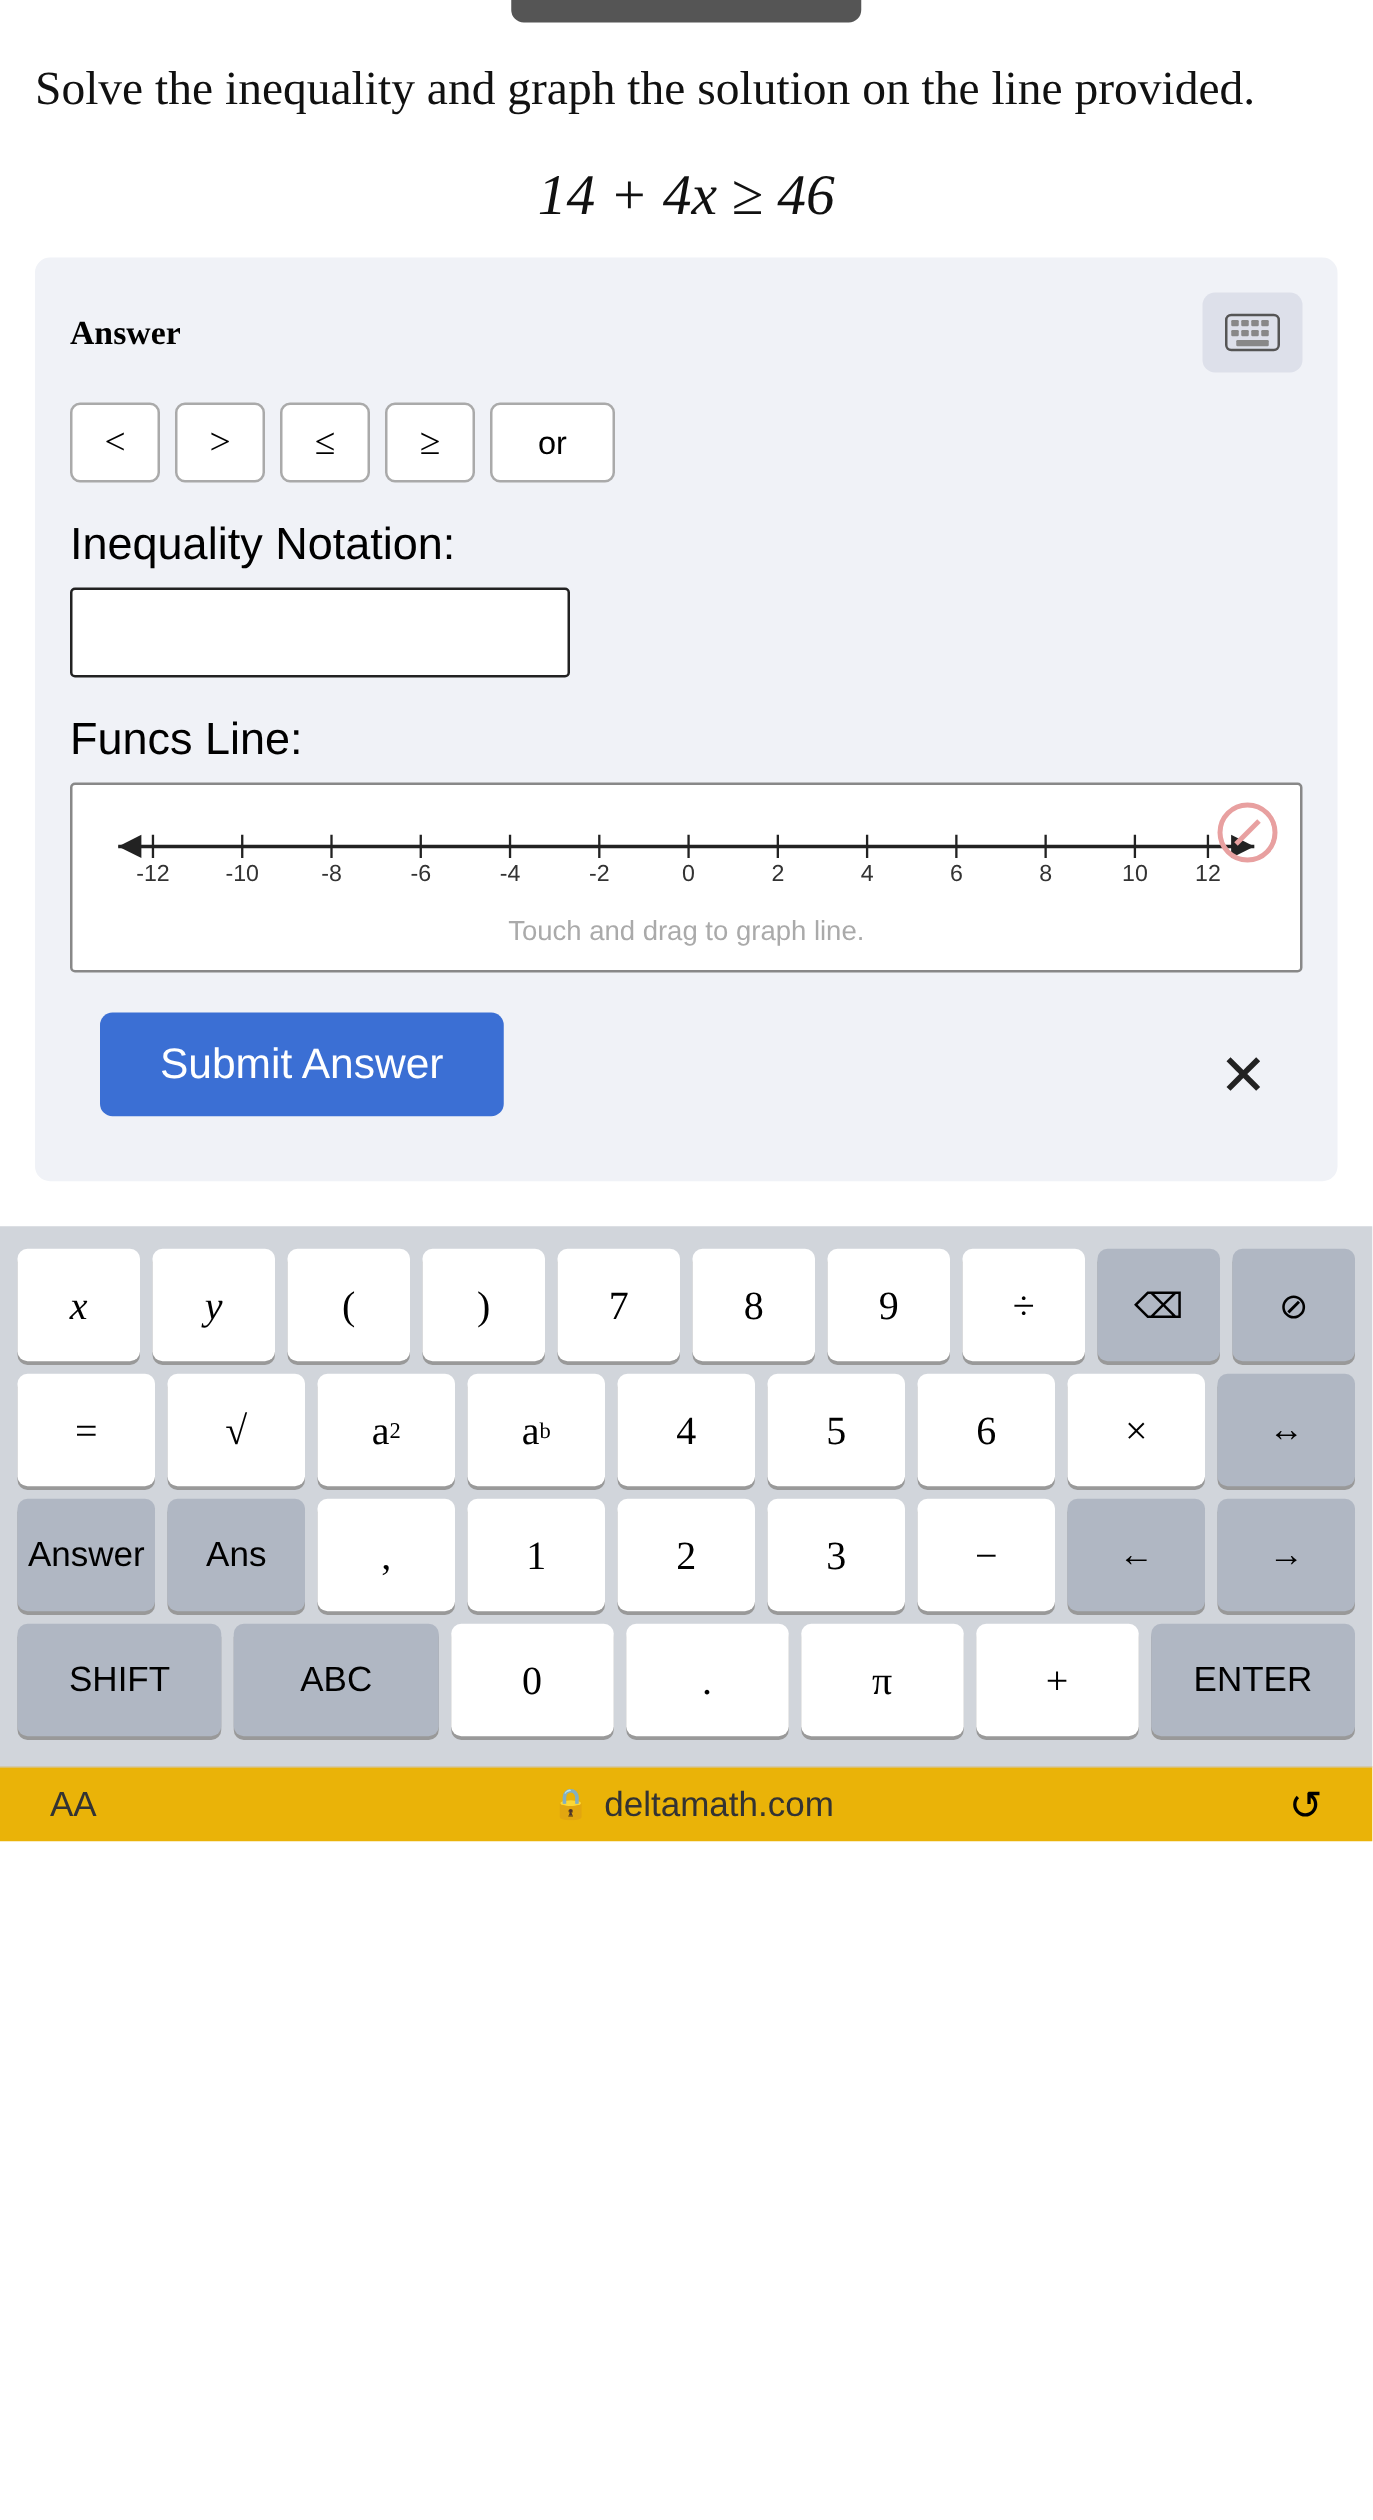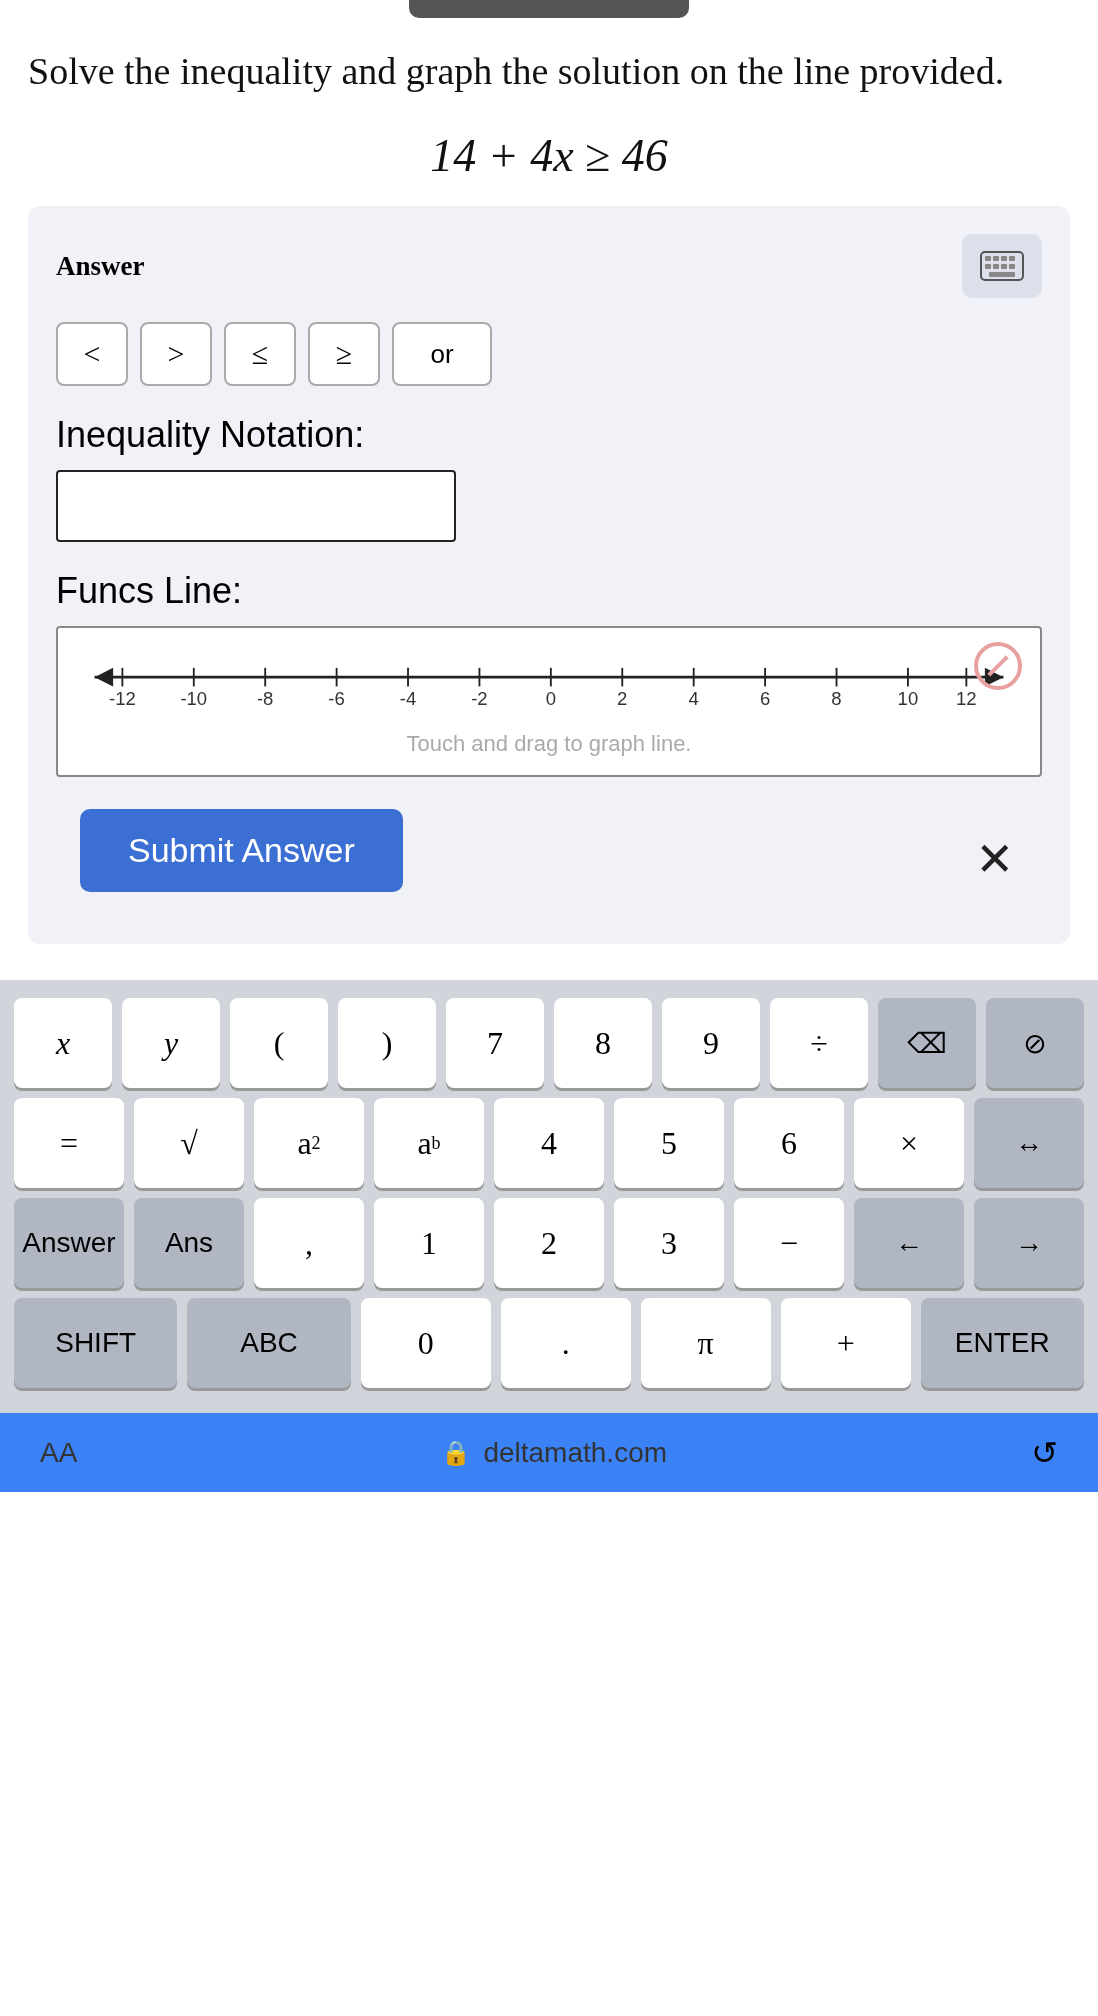--- a/index.html
+++ b/index.html
@@ -228,22 +228,22 @@
       max-width: 220px;
       font-size: 28px;
       font-family: Liberation Sans, sans-serif;
     }
     .kb-key sup {
       font-size: 18px;
     }
 
     
     .browser-bar {
-      background: #3b82f6;
-      height: 80px;
+      background: #eab308;
+      height: 60px;
       display: flex;
       align-items: center;
       justify-content: space-between;
       padding: 0 40px;
       border-top: 1px solid #ccc;
       margin-top: auto;
     }
     .browser-bar-center {
       display: flex;
       align-items: center;

